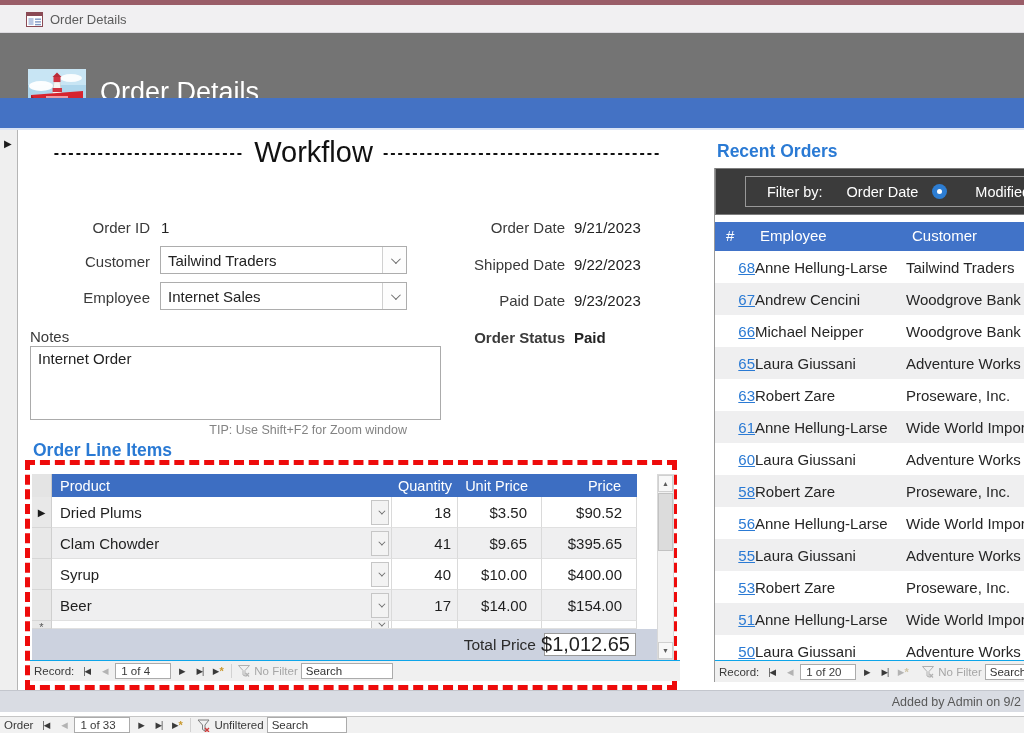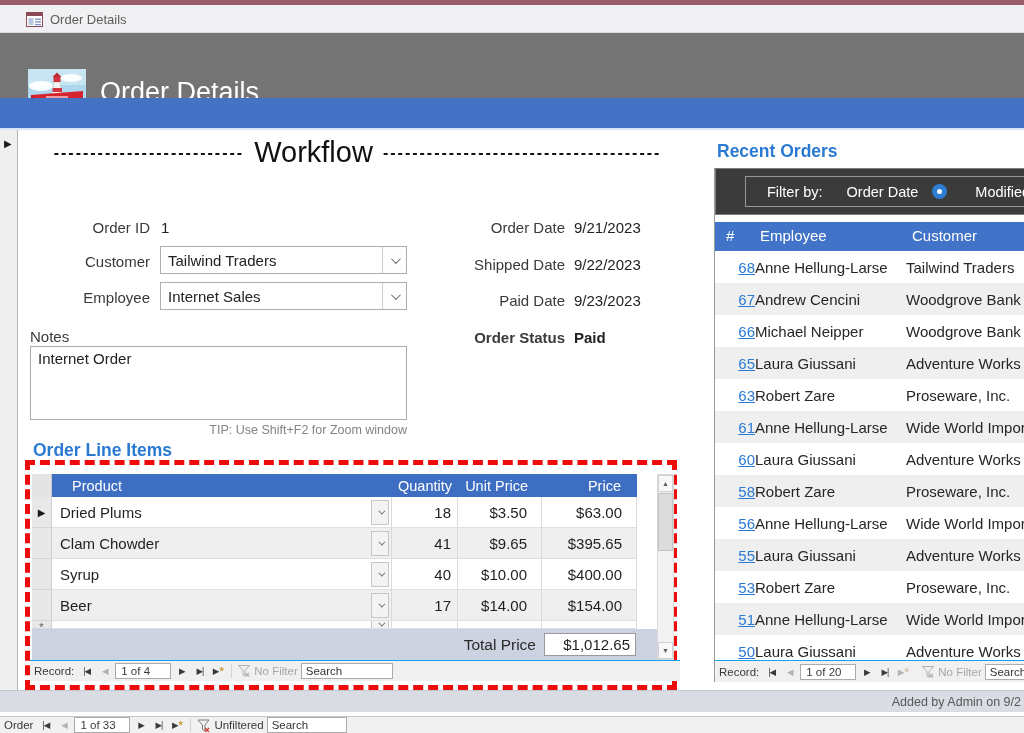--- a/index.html
+++ b/index.html
@@ -31,36 +31,36 @@
 
   
   .flabel { position:absolute; font-size:15px; color:#3a3a3a; white-space:nowrap; }
   .fvalue { position:absolute; font-size:15px; color:#222; white-space:nowrap; }
   .ra { width:115px; text-align:right; }
   .rb { width:145px; text-align:right; }
   .combo { position:absolute; width:247px; height:28px; border:1px solid #adadad; background:#fff; display:flex; align-items:center; }
   .combo .combo-text { flex:1; padding:0 7px; font-size:15px; color:#222; white-space:nowrap; overflow:hidden; }
   .combo .combo-btn { width:24px; height:100%; border-left:1px solid #d0d0d0; background:#fdfdfd; display:flex; align-items:center; justify-content:center; }
   .chev { width:7px; height:7px; border-right:1.5px solid #6d6d6d; border-bottom:1.5px solid #6d6d6d; transform:rotate(45deg) translateY(-2px); }
-  .notesbox { position:absolute; left:30px; top:346px; width:377px; height:74px; border:1px solid #ababab; background:#fff; padding:3px 7px; font-size:15px; color:#222; }
+  .notesbox { position:absolute; left:30px; top:346px; width:411px; height:74px; border:1px solid #ababab; background:#fff; padding:3px 7px; font-size:15px; color:#222; }
   .tip { position:absolute; left:30px; top:423px; width:377px; text-align:right; font-size:12.5px; color:#838383; white-space:nowrap; }
   .bold { font-weight:700; }
 
   
   .sec-heading { position:absolute; font-size:17.5px; font-weight:600; color:#2a7ad4; white-space:nowrap; }
 
   
   .redbox { position:absolute; left:25px; top:460px; width:652px; height:230px; border:5px dashed #ee0b0b; background:#fff; }
 
   
   .li-table { position:absolute; left:2px; top:9px; width:605px; }
   .li-header { display:flex; height:23px; background:#3d6ec2; color:#fff; font-size:14.5px; align-items:center; }
   .li-corner { width:20px; height:23px; background:#e4e4e4; border-right:1px solid #c9c9c9; }
   .hc { white-space:nowrap; overflow:hidden; }
-  .hc-product { width:340px; padding-left:20px; }
+  .hc-product { width:340px; padding-left:8px; }
   .hc-qty { width:66px; text-align:right; padding-right:6px; }
   .hc-unit { width:84px; text-align:right; padding-right:14px; }
   .hc-price { width:95px; text-align:right; padding-right:16px; }
   .li-row { display:flex; height:31px; background:#fff; font-size:15px; color:#1f1f1f; }
   .li-row.alt { background:#efeff0; }
   .li-sel { width:20px; background:#e8e8e8; border-right:1px solid #cfcfcf; border-bottom:1px solid #d6d6d6; display:flex; align-items:center; justify-content:center; font-size:10px; color:#1a1a1a; }
   .li-row .cur-arrow { visibility:hidden; }
   .li-row.current .cur-arrow { visibility:visible; }
   .li-cell { border-right:1px solid #dadada; border-bottom:1px solid #e0e0e0; display:flex; align-items:center; white-space:nowrap; overflow:hidden; }
   .li-product { width:340px; padding-left:8px; }
@@ -74,21 +74,21 @@
   .li-newrow .li-sel { height:8px; font-size:11px; color:#555; align-items:flex-start; }
 
   .li-scroll { position:absolute; left:627px; top:9px; width:17px; height:186px; background:#f2f2f2; border:1px solid #d9d9d9; }
   .scroll-btn { position:absolute; left:0; width:15px; height:17px; background:#f8f8f8; border:1px solid #d0d0d0; font-size:7px; color:#5d5d5d; display:flex; align-items:center; justify-content:center; }
   .scroll-up { top:0; }
   .scroll-down { bottom:0; }
   .scroll-thumb { position:absolute; left:0; top:18px; width:15px; height:58px; background:#dcdcdc; border:1px solid #c2c2c2; }
 
   .li-totalband { position:absolute; left:2px; top:164px; width:625px; height:31px; background:#ccd2df; display:flex; align-items:center; justify-content:flex-end; }
   .total-label { font-size:15.5px; color:#2b2b2b; margin-right:8px; white-space:nowrap; }
-  .total-box { width:92px; height:23px; background:#fff; border:1px solid #9a9a9a; font-size:15px; color:#1f1f1f; display:flex; align-items:center; justify-content:flex-end; padding-right:5px; margin-right:21px; }
+  .total-box { width:92px; height:23px; background:#fff; border:1px solid #9a9a9a; font-size:20px; color:#1f1f1f; display:flex; align-items:center; justify-content:flex-end; padding-right:5px; margin-right:21px; }
 
   
   .navbar { position:absolute; display:flex; align-items:center; gap:3px; background:#f0f0f0; border-top:1px solid #0ea5e9; font-size:11.5px; color:#3a3a3a; padding:0 4px; }
   .nav-label { margin-right:2px; white-space:nowrap; }
   .nav-btn { min-width:15px; height:15px; display:flex; align-items:center; justify-content:center; font-size:8.5px; color:#3a3a3a; letter-spacing:-1px; cursor:pointer; }
   .nav-btn.dim { color:#b3b3b3; }
   .nav-btn .star { color:#c9992e; font-size:11px; margin-left:1px; font-weight:700; }
   .nav-btn.dim .star { color:#cfc4a6; }
   .nav-pos { height:16px; min-width:56px; background:#fff; border:1px solid #ababab; display:flex; align-items:center; padding:0 5px; white-space:nowrap; }
   .nav-sep { width:1px; height:14px; background:#d2d2d2; margin:0 3px; }
@@ -239,21 +239,21 @@
             </div>
             <div class="li-cell li-product">
               <span>Dried Plums</span>
               <span class="pspacer"></span>
               <span class="li-combo">
                 <i class="chev"></i>
               </span>
             </div>
             <div class="li-cell li-qty">18</div>
             <div class="li-cell li-unit">$3.50</div>
-            <div class="li-cell li-price">$63.00</div>
+            <div class="li-cell li-price">$90.52</div>
           </div>
 
           <div class="li-row alt">
             <div class="li-sel">
               <span class="cur-arrow">▶</span>
             </div>
             <div class="li-cell li-product">
               <span>Clam Chowder</span>
               <span class="pspacer"></span>
               <span class="li-combo">

